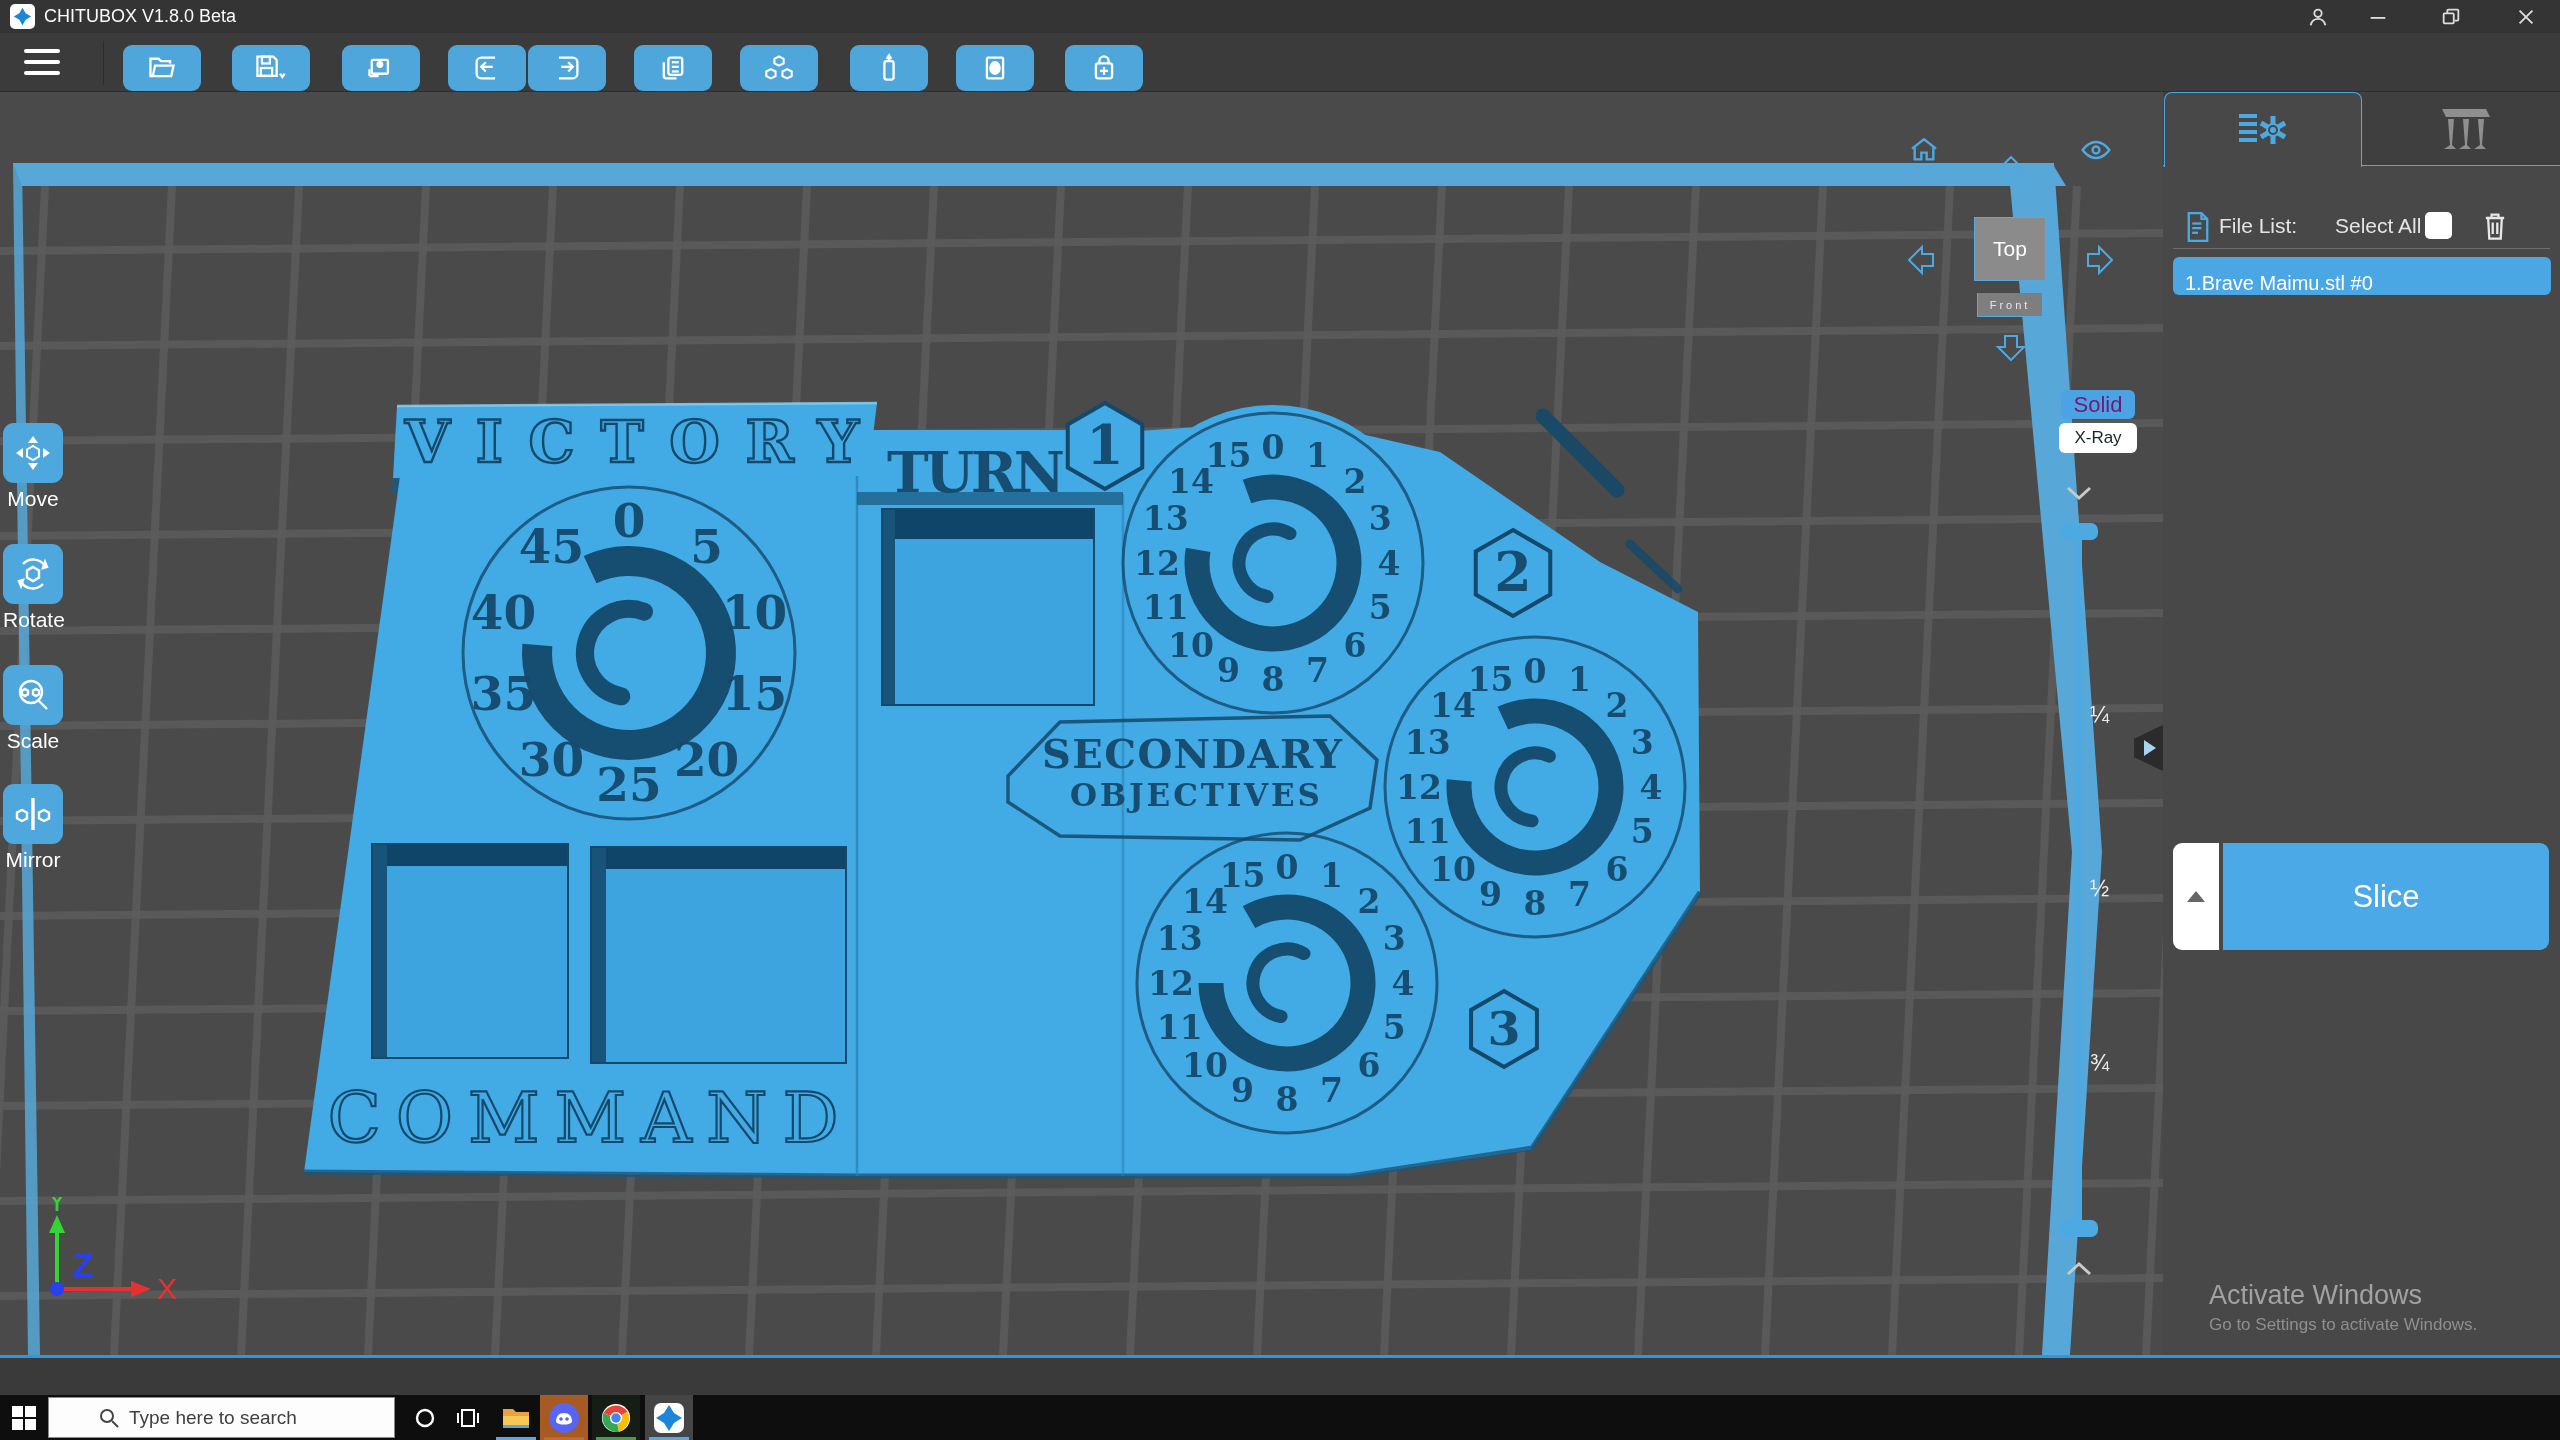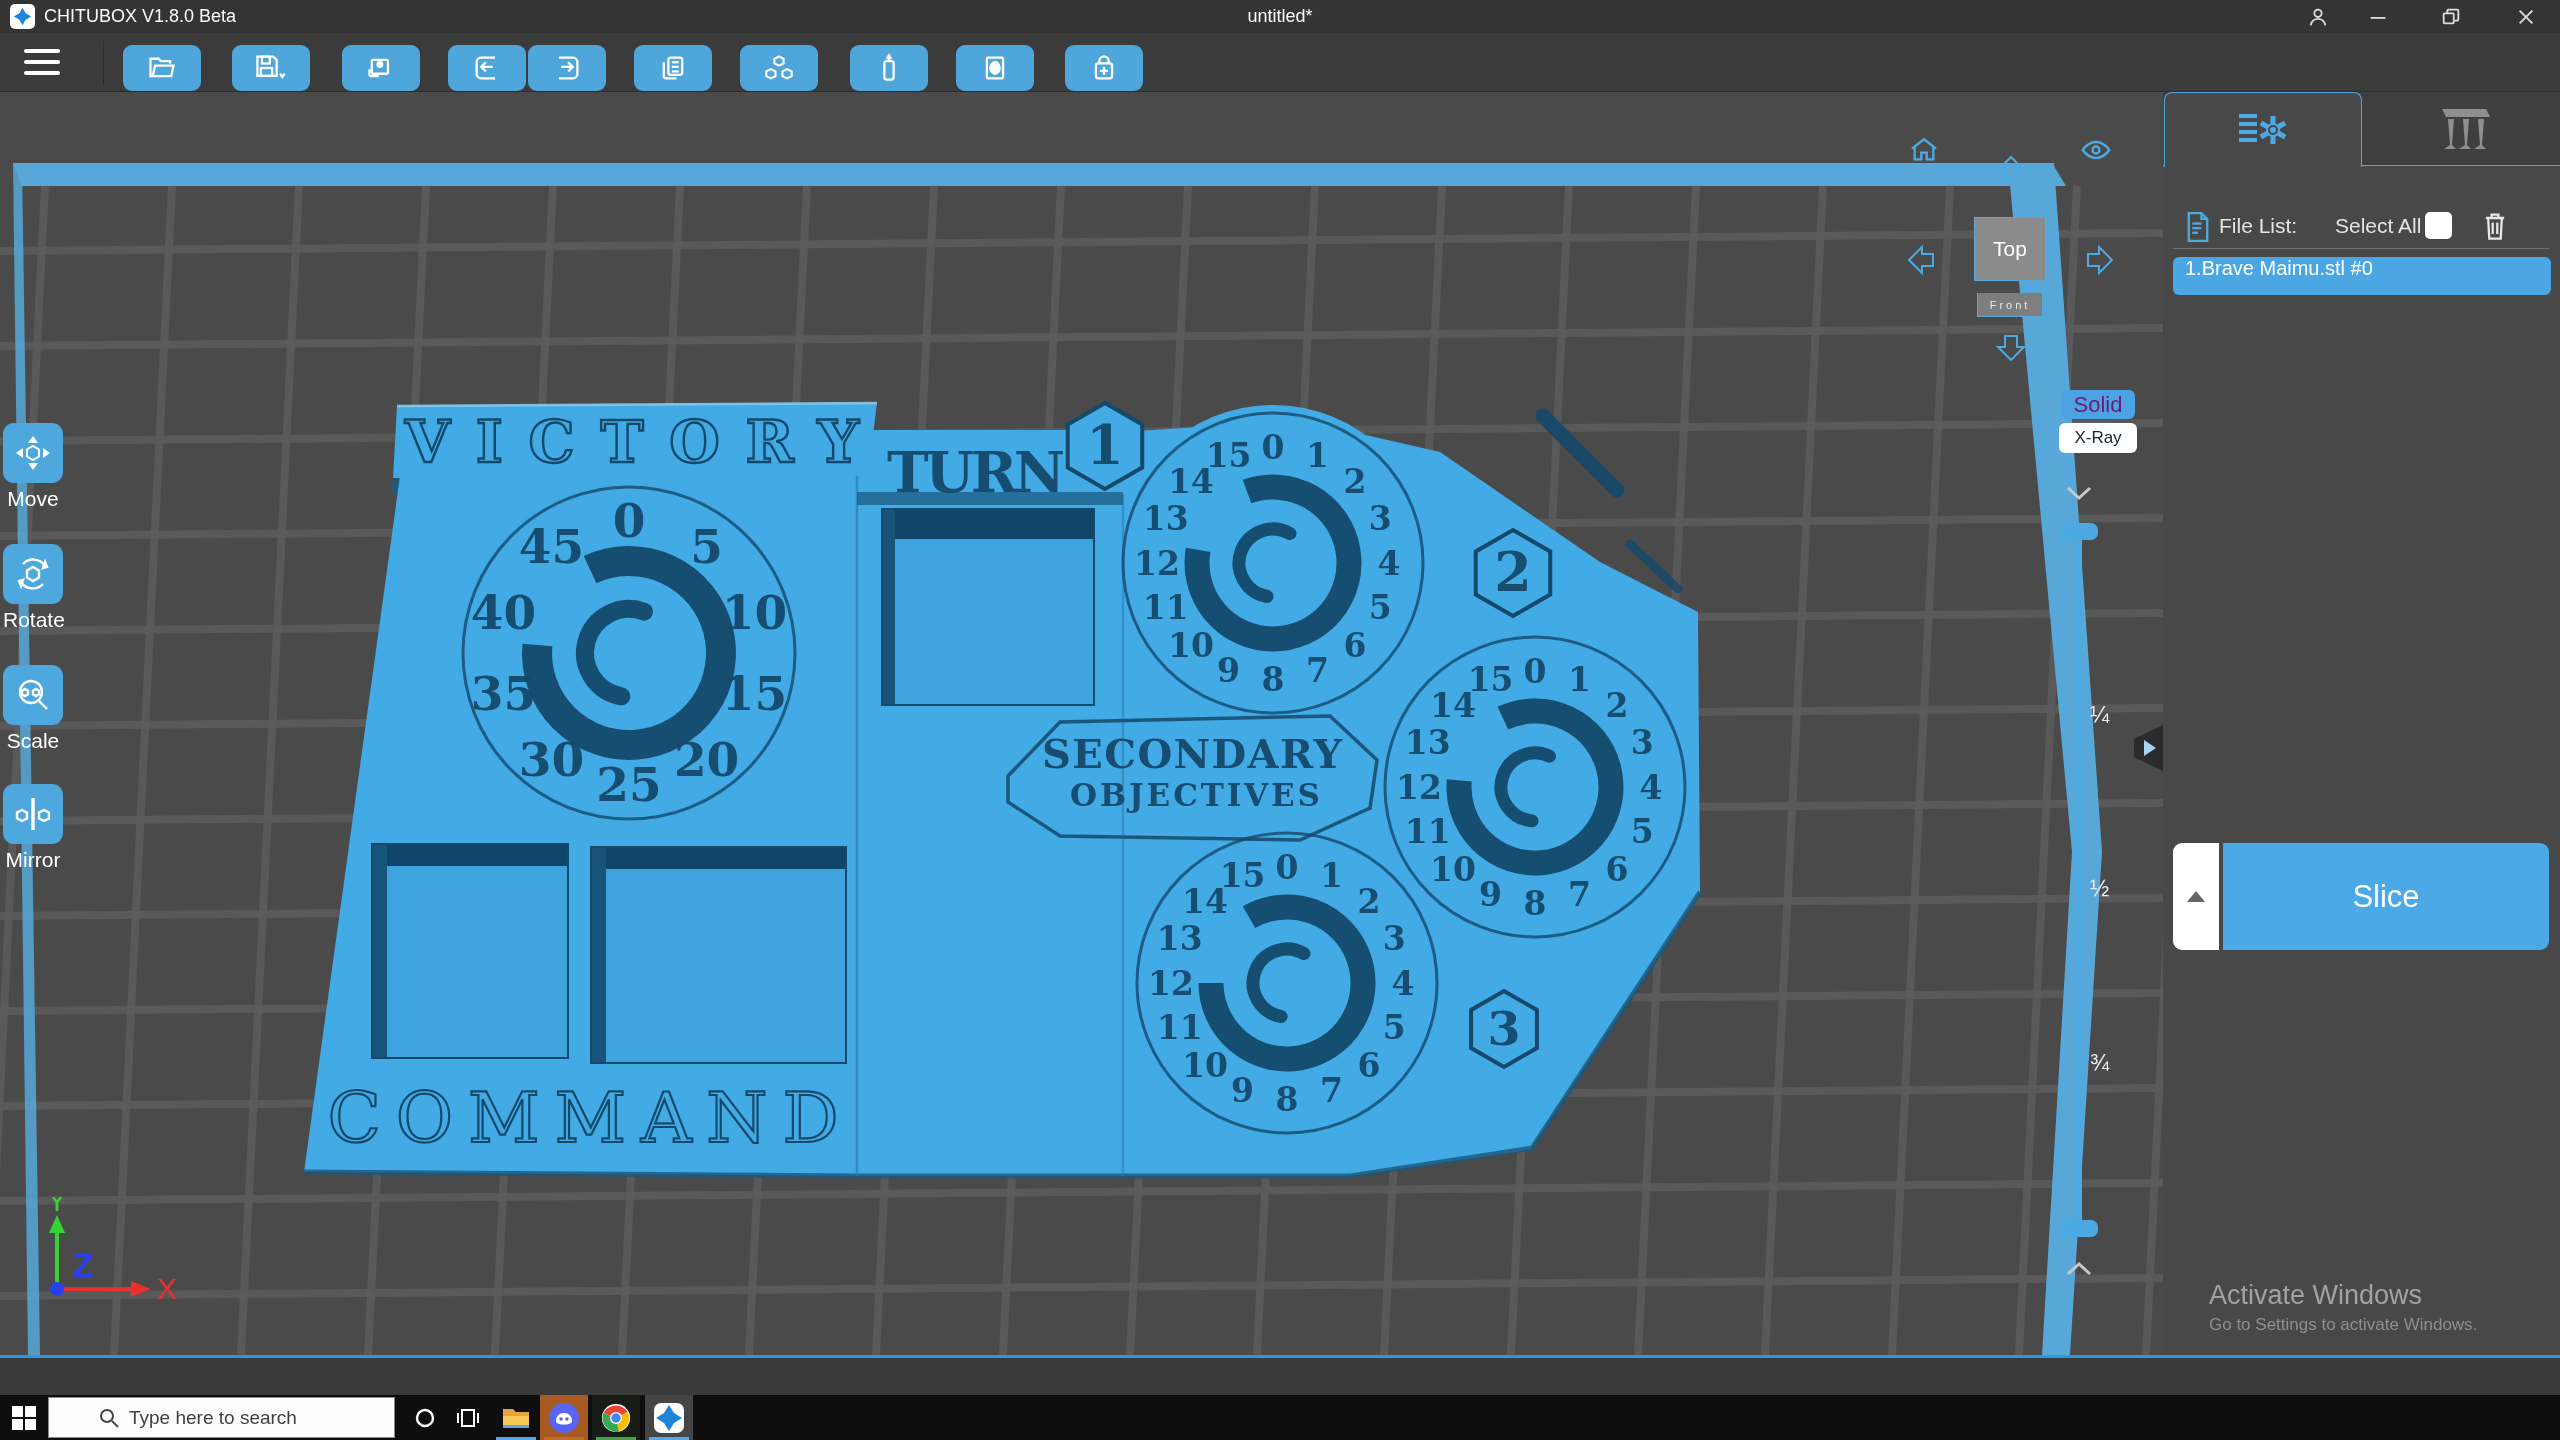--- a/index.html
+++ b/index.html
@@ -71,21 +71,21 @@
   #right-panel { position:absolute; left:2163px; top:0; width:397px; height:1263px; background:#484848; }
   #tabbar { position:absolute; left:0; top:0; width:397px; height:74px; background:#3f3f3f;
             border-bottom:1px solid #4da9e2; }
   .tab { position:absolute; top:0; height:74px; display:flex; align-items:center; justify-content:center; }
   #tab-settings { left:1px; width:198px; background:#484848; border:1px solid #4da9e2; border-bottom:none;
                   border-radius:8px 8px 0 0; height:75px; }
   #tab-supports { left:201px; width:196px; }
   #filelist-row { position:absolute; left:0; top:112px; width:397px; height:46px; color:#e4e4e4; font-size:21px; }
   #filelist-sep { position:absolute; left:10px; top:156px; width:377px; height:1px; background:#6e6e6e; }
   #file-item { position:absolute; left:10px; top:165px; width:378px; height:38px; background:#4BA6E4;
-               border-radius:6px; color:#fff; font-size:20px; display:flex; align-items:flex-start; padding-left:12px; }
+               border-radius:6px; color:#fff; font-size:20px; display:flex; align-items:flex-end; padding-left:12px; }
   #checkbox { position:absolute; left:262px; top:8px; width:27px; height:27px; background:#fff; border-radius:5px; }
   #settings-btn { position:absolute; left:10px; top:658px; width:376px; height:65px; background:#575757;
                   border-radius:9px; color:#f2f2f2; font-size:27px; display:flex; align-items:center; justify-content:center; }
   #slice-row { position:absolute; left:10px; top:751px; width:376px; height:107px; }
   #slice-side { position:absolute; left:0; top:0; width:46px; height:107px; background:#fff;
                 border-radius:9px 0 0 9px; display:flex; align-items:center; justify-content:center; }
   #slice-side .tri { width:0; height:0; border-bottom:11px solid #666; border-left:9px solid transparent;
                      border-right:9px solid transparent; }
   #slice-btn { position:absolute; left:50px; top:0; width:326px; height:107px; background:#4BA9E8;
                border-radius:0 9px 9px 0; color:#fff; font-size:31px; display:flex; align-items:center; justify-content:center; }
@@ -108,21 +108,20 @@
 </head>
 <body>
 
 <div id="titlebar">
   <div id="app-logo">
     <svg width="19" height="19" viewBox="0 0 24 24">
         <polygon points="12,1 16,8 23,12 16,16 12,23 8,16 1,12 8,8" fill="#1d86d8"></polygon>
       </svg>
   </div>
   <span id="app-name">CHITUBOX V1.8.0 Beta</span>
-  <span id="doc-title">untitled*</span>
   <div class="winbtn" style="left:2295px;">
     <svg width="22" height="22" viewBox="0 0 24 24" fill="none" stroke="#ddd" stroke-width="2">
         <circle cx="12" cy="8" r="4"></circle>
         <path d="M4 21c1-5 5-7 8-7s7 2 8 7"></path>
       </svg>
   </div>
   <div class="winbtn" style="left:2355px;">
     <svg width="22" height="22" viewBox="0 0 24 24" stroke="#ddd" stroke-width="2">
         <line x1="4" y1="13" x2="20" y2="13"></line>
       </svg>

